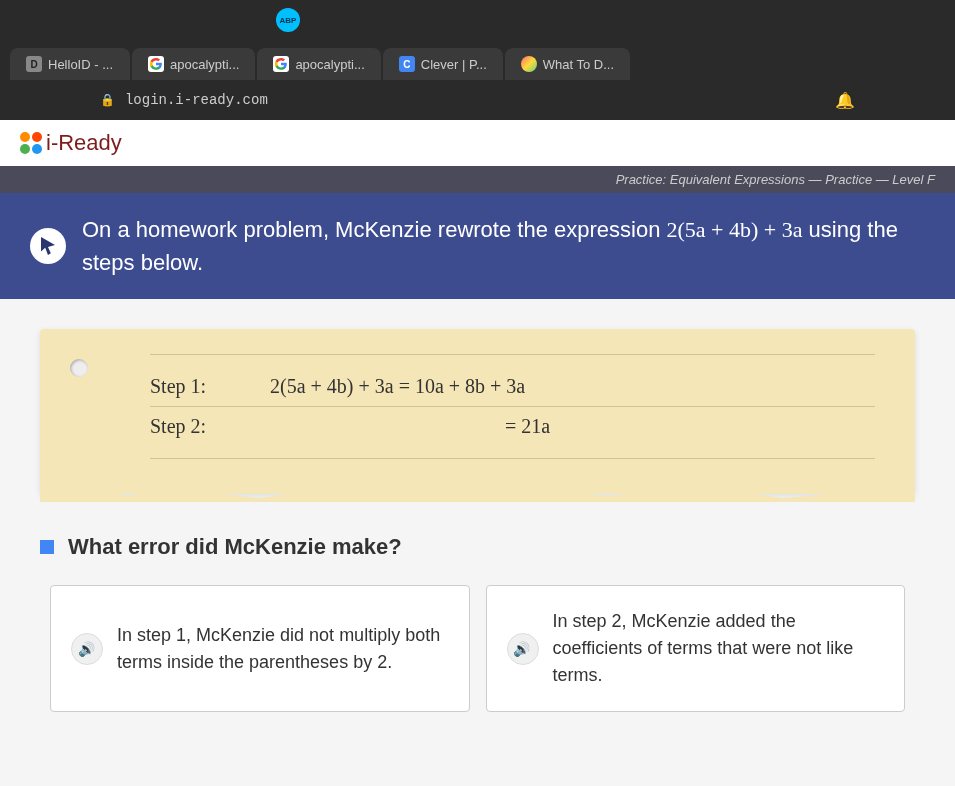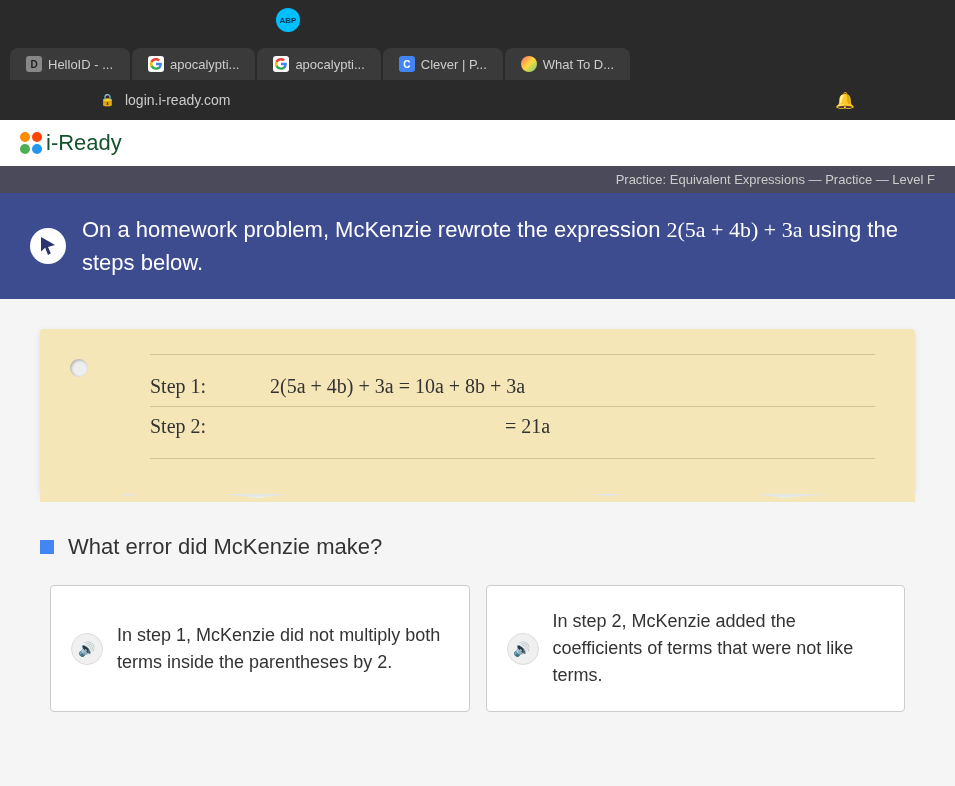--- a/index.html
+++ b/index.html
@@ -11,31 +11,31 @@
     .tabs-row { background: #2a2a2a; height: 40px; display: flex; align-items: flex-end; padding: 0 10px; gap: 2px; }
     .tab { background: #3a3a3a; color: #ccc; padding: 8px 16px; border-radius: 8px 8px 0 0; font-size: 13px; display: flex; align-items: center; gap: 6px; min-width: 120px; cursor: pointer; }
     .tab-icon { width: 16px; height: 16px; display: flex; align-items: center; justify-content: center; border-radius: 3px; font-size: 10px; font-weight: bold; flex-shrink: 0; }
     .tab-icon.helloid { background: #888; color: #222; }
     .tab-icon.google { background: #fff; }
     .tab-icon.clever { background: #4285f4; color: #fff; }
     .tab-icon.math { background: linear-gradient(135deg, #ff6b6b, #ffd93d, #6bcf7f); border-radius: 50%; }
     
     .url-bar { background: #2a2a2a; height: 40px; display: flex; align-items: center; padding: 0 100px; gap: 10px; color: #aaa; justify-content: flex-end; }
     .lock-icon { font-size: 12px; }
-    .url-text { font-size: 14px; color: #ccc; }
+    .url-text { font-size: 14px; color: #ccc; font-family: Liberation Mono, monospace; }
     .notif-icon { font-size: 16px; margin-left: auto; color: #888; }
     
     .content-area { background: #f5f5f5; height: calc(786px - 120px); }
     
     .iready-header { background: #fff; padding: 10px 20px; display: flex; align-items: center; }
-    .iready-logo { display: flex; align-items: center; gap: 4px; font-size: 22px; font-weight: 500; color: #14532d; justify-content: flex-end; }
+    .iready-logo { display: flex; align-items: center; gap: 4px; font-size: 22px; font-weight: 500; color: #7f1d1d; justify-content: flex-end; }
     .iready-logo-dots { display: grid; grid-template-columns: repeat(2, 1fr); gap: 2px; }
     .iready-dot { width: 10px; height: 10px; border-radius: 50%; }
     
-    .breadcrumb-bar { background: #4a4a5a; color: #ccc; padding: 6px 20px; font-size: 13px; text-align: right; }
+    .breadcrumb-bar { background: #4a4a5a; color: #ccc; padding: 6px 20px; font-size: 13px; text-align: right; font-style: italic; }
     
     .problem-header { background: #3d4b8f; color: #fff; padding: 20px 30px; display: flex; align-items: center; gap: 16px; }
     .cursor-icon { width: 36px; height: 36px; background: #fff; border-radius: 50%; display: flex; align-items: center; justify-content: center; flex-shrink: 0; }
     .cursor-inner { width: 14px; height: 18px; background: #2a3570; clip-path: polygon(0 0, 0 80%, 30% 60%, 50% 100%, 70% 90%, 50% 55%, 100% 45%); }
     .problem-text { font-size: 22px; line-height: 1.5; }
     .expr { font-family: 'Times New Roman', serif; white-space: nowrap; }
     
     .main-content { padding: 30px 40px; background: #f5f5f5; }
     
     .notepad { background: #f5e6b8; border-radius: 4px; padding: 25px 40px 35px 40px; position: relative; margin-bottom: 40px; box-shadow: 0 2px 6px rgba(0,0,0,0.1); }
@@ -43,21 +43,21 @@
     .notepad::after { content: ''; position: absolute; bottom: -8px; left: 0; right: 0; height: 16px; background: #f5e6b8; clip-path: polygon(0 8px, 5% 0, 10% 10px, 15% 2px, 25% 12px, 35% 0, 45% 8px, 55% 2px, 65% 10px, 75% 0, 85% 12px, 95% 4px, 100% 8px, 100% 16px, 0 16px); }
     .notepad-lines { border-top: 1px solid #d4c590; border-bottom: 1px solid #d4c590; padding: 12px 0; margin-left: 70px; }
     .step-row { display: flex; gap: 30px; padding: 8px 0; font-family: 'Comic Sans MS', cursive; font-size: 20px; color: #333; border-bottom: 1px solid #d4c590; }
     .step-row:last-child { border-bottom: none; }
     .step-label { min-width: 90px; font-weight: 500; }
     .step-expr { font-family: 'Comic Sans MS', cursive; }
     .step-row.indent .step-expr { margin-left: 235px; }
     
     .question-row { display: flex; align-items: center; gap: 14px; margin-bottom: 25px; }
     .blue-square { width: 14px; height: 14px; background: #4285f4; }
-    .question-text { font-size: 22px; color: #333; }
+    .question-text { font-size: 22px; color: #333; font-weight: bold; }
     
     .answers { display: flex; gap: 16px; padding: 0 10px; }
     .answer-card { flex: 1; background: #fff; border: 1px solid #ccc; border-radius: 4px; padding: 22px 20px; display: flex; align-items: center; gap: 14px; cursor: pointer; }
     .audio-btn { width: 32px; height: 32px; border-radius: 50%; background: #f0f0f0; border: 1px solid #ddd; display: flex; align-items: center; justify-content: center; flex-shrink: 0; cursor: pointer; font-size: 14px; color: #666; }
     .answer-text { font-size: 18px; line-height: 1.5; color: #333; }
   </style>
 </head>
 <body>
 
 <div class="browser-chrome">

